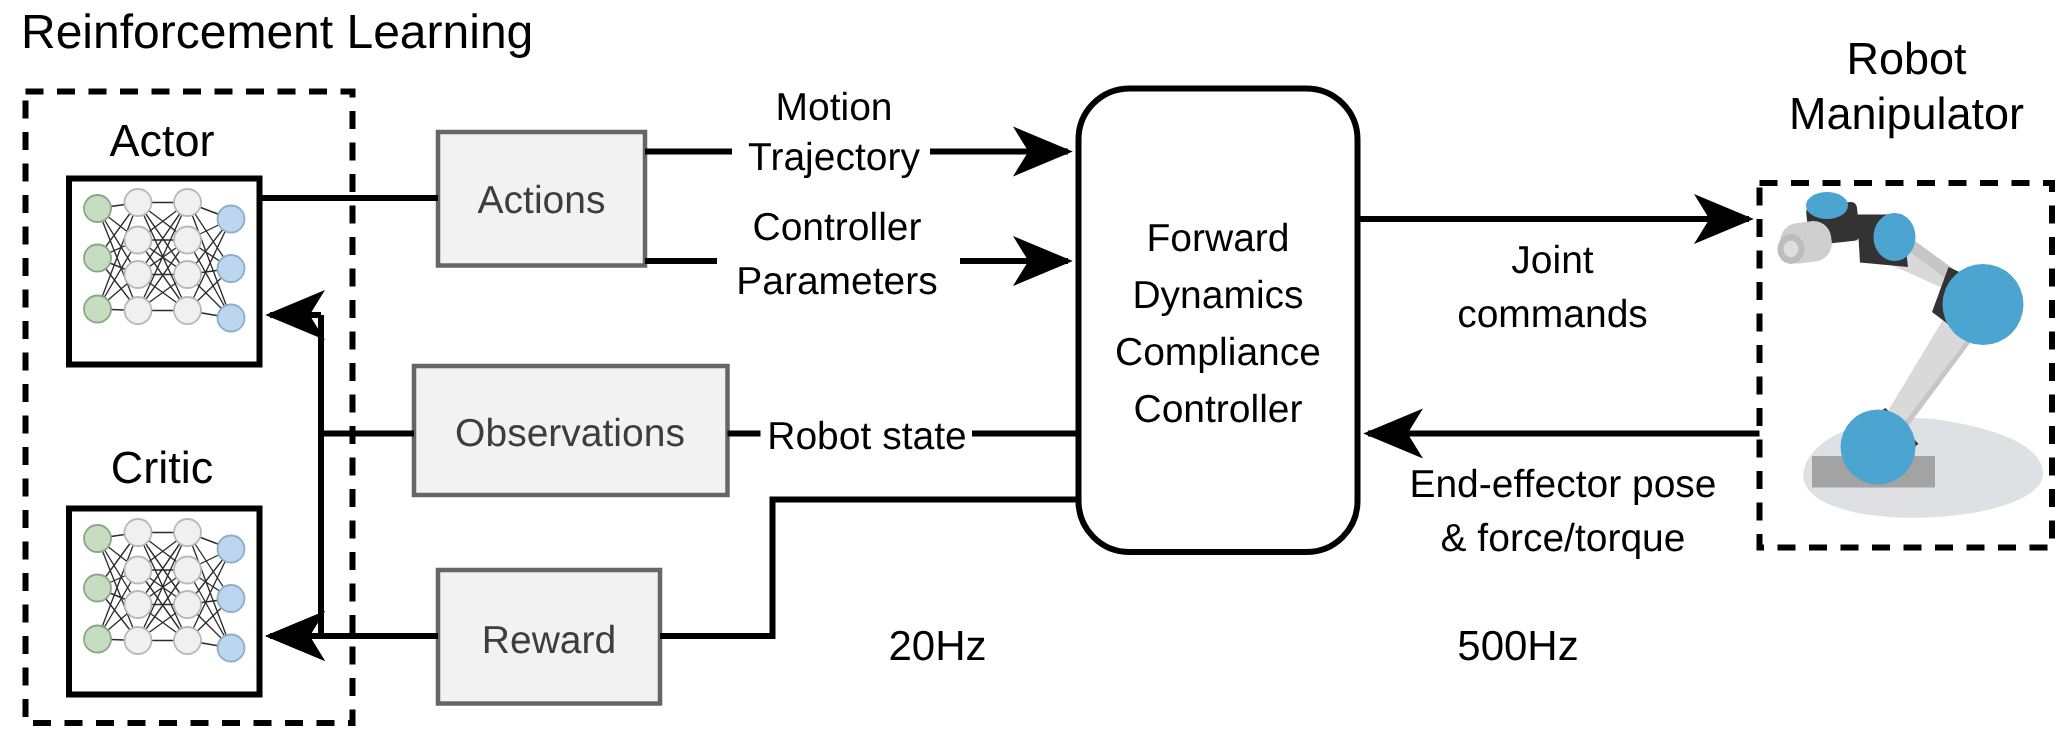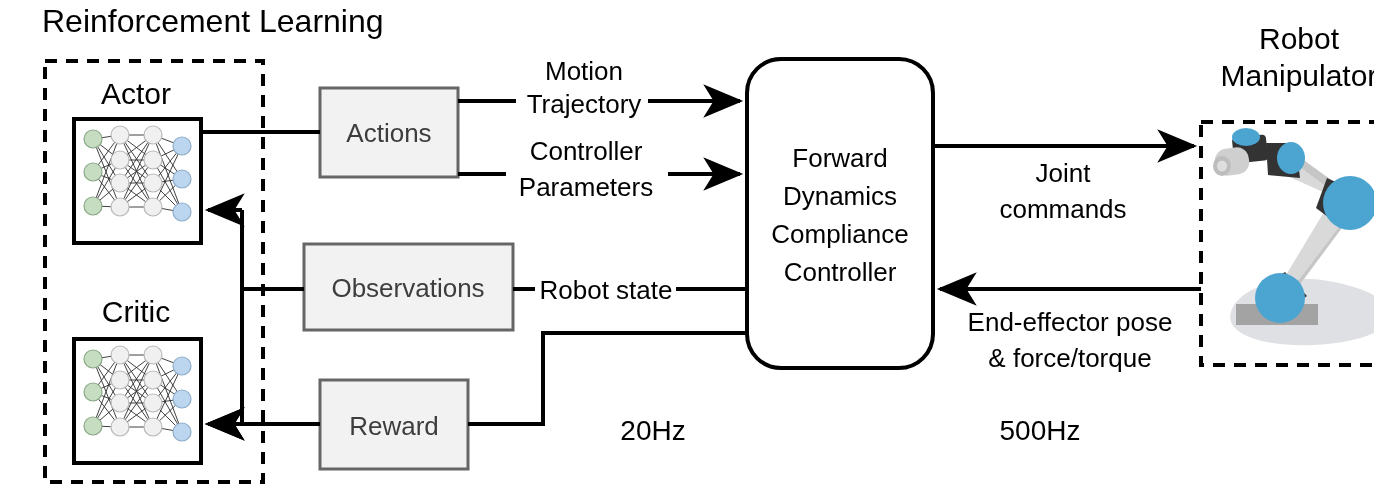--- a/index.html
+++ b/index.html
@@ -1,17 +1,17 @@
 <!DOCTYPE html>
 <html><head>
 <meta charset="utf-8">
 <style>
   html,body{margin:0;padding:0;background:#ffffff;}
   body{width:1374px;height:486px;overflow:hidden;font-family:"Liberation Sans",sans-serif;}
-  #stage{position:relative;width:1248px;height:486px;background:#fff;margin-left:28px;}
+  #stage{position:relative;width:1248px;height:486px;background:#fff;}
   svg{position:absolute;left:0;top:0;}
   text{font-family:"Liberation Sans",sans-serif;fill:#000;}
   .lbl-title{font-size:32px;}
   .lbl-head{font-size:30px;}
   .lbl-box{font-size:26px;fill:#3d3d3d;}
   .lbl-edge{font-size:26px;}
   .lbl-ctrl{font-size:26px;}
   .lbl-hz{font-size:28px;}
   .tc{text-anchor:middle;}
   .ts{text-anchor:start;}

